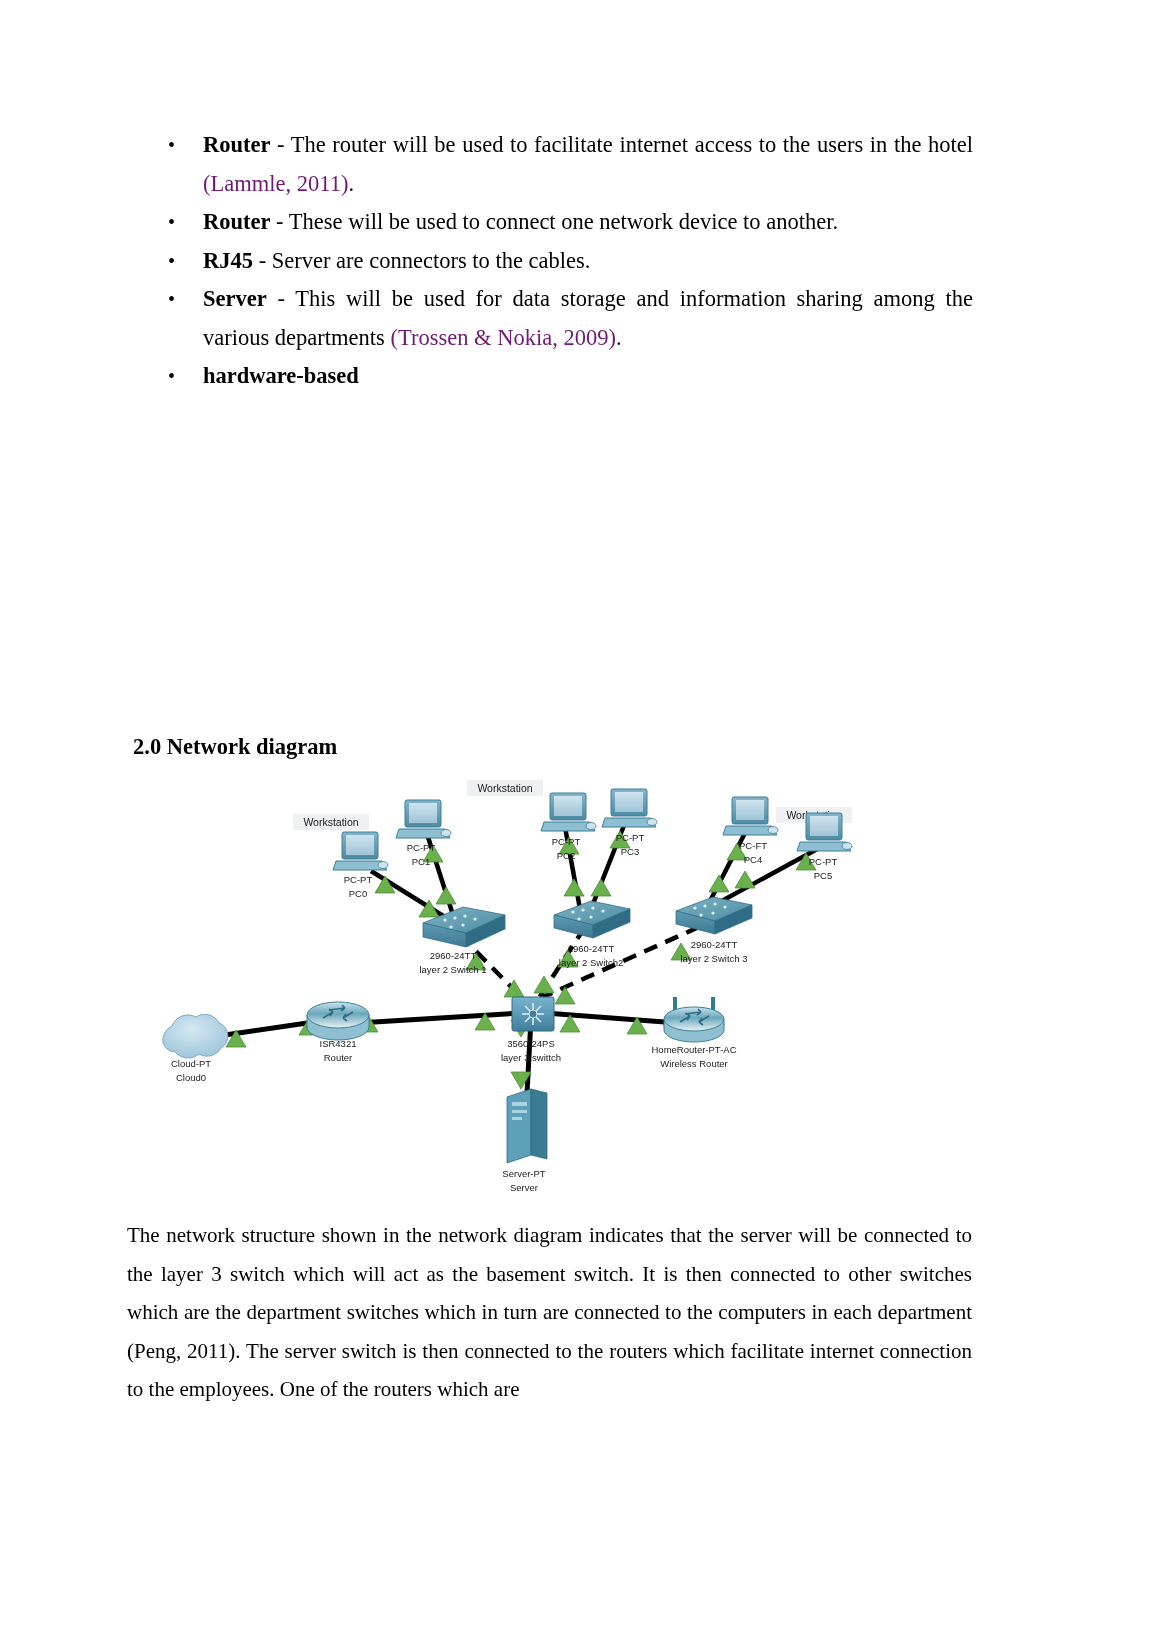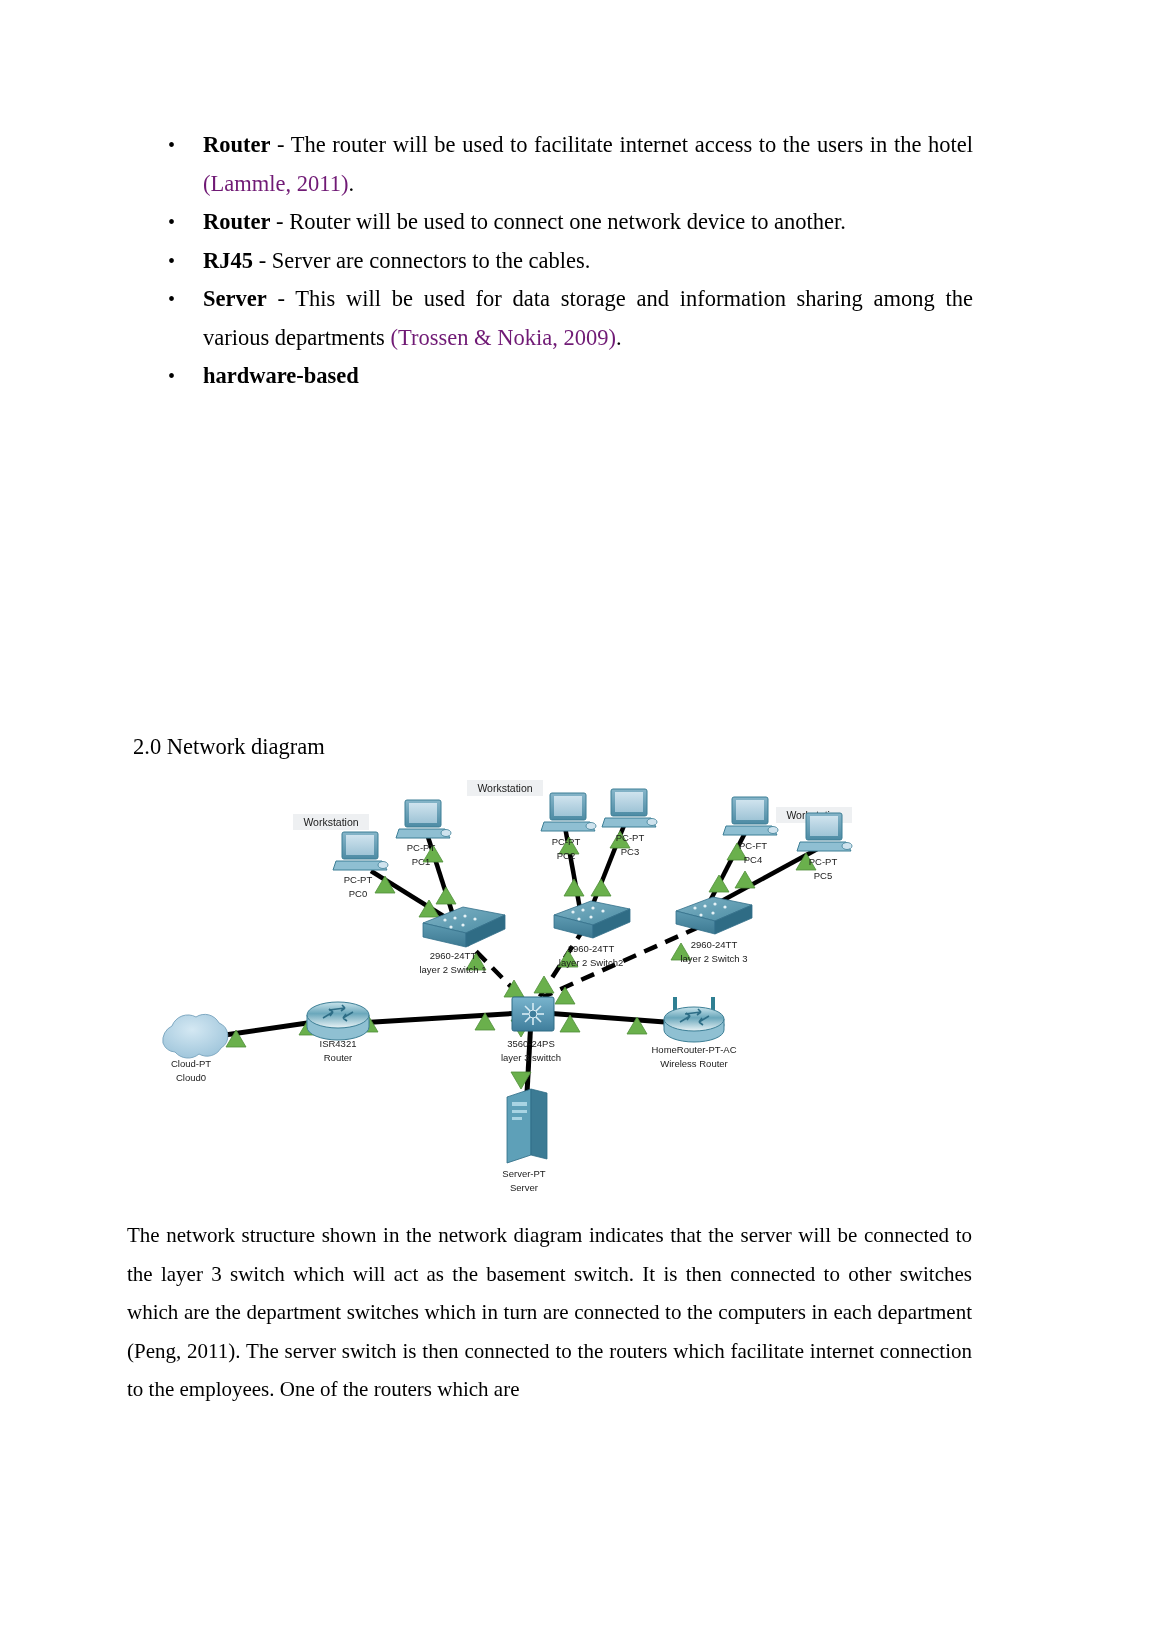--- a/index.html
+++ b/index.html
@@ -50,21 +50,21 @@
   .bullet-item .cite {
     color: #701a75;
   }
 
   
   .section-heading {
     position: absolute;
     left: 133px;
     top: 732px;
     font-size: 22.5px;
-    font-weight: normal;
+    font-weight: bold;
     line-height: 30px;
   }
 
   
   .diagram {
     position: absolute;
     left: 133px;
     top: 775px;
     width: 880px;
     height: 425px;
@@ -103,21 +103,21 @@
 
 <div class="page">
 
   <ul class="bullet-list">
     <li class="bullet-item">
       <span class="dot">•</span>
       <b>Router</b><span> - </span><span>The router will be used to facilitate internet access to the users in the hotel </span><span class="cite">(Lammle, 2011)</span><span>.</span>
     </li>
     <li class="bullet-item">
       <span class="dot">•</span>
-      <b>Router</b><span>  - </span><span>Router will be used to connect one network device to another.</span>
+      <b>Router</b><span>  - </span><span>These will be used to connect one network device to another.</span>
     </li>
     <li class="bullet-item">
       <span class="dot">•</span>
       <b>RJ45</b><span> -   </span><span>Server are connectors to the cables.</span>
     </li>
     <li class="bullet-item">
       <span class="dot">•</span>
       <b>Server</b><span> -   </span><span>This will be used for data storage and information sharing among the various departments </span><span class="cite">(Trossen &amp; Nokia, 2009)</span><span>.</span>
     </li>
     <li class="bullet-item">

